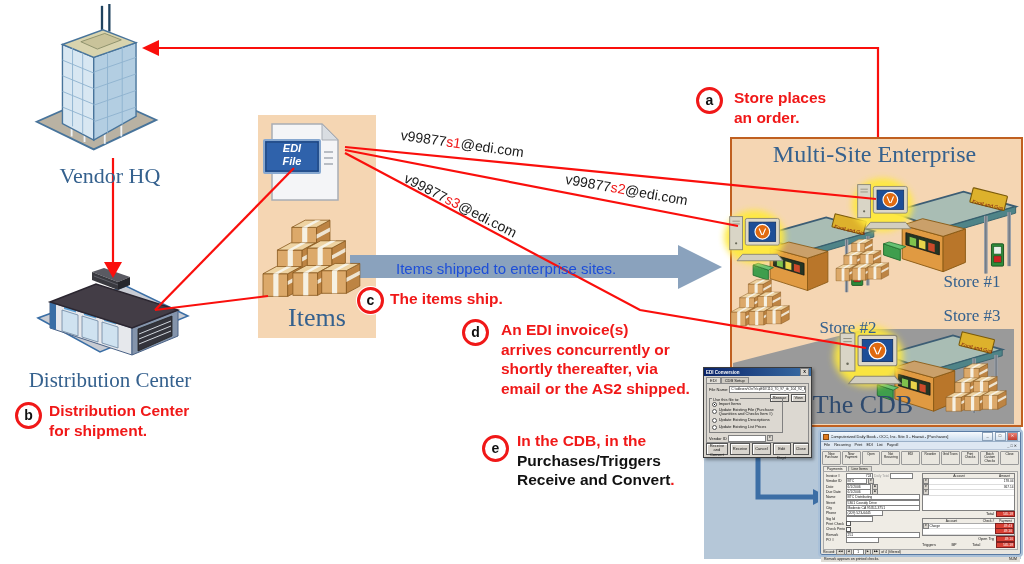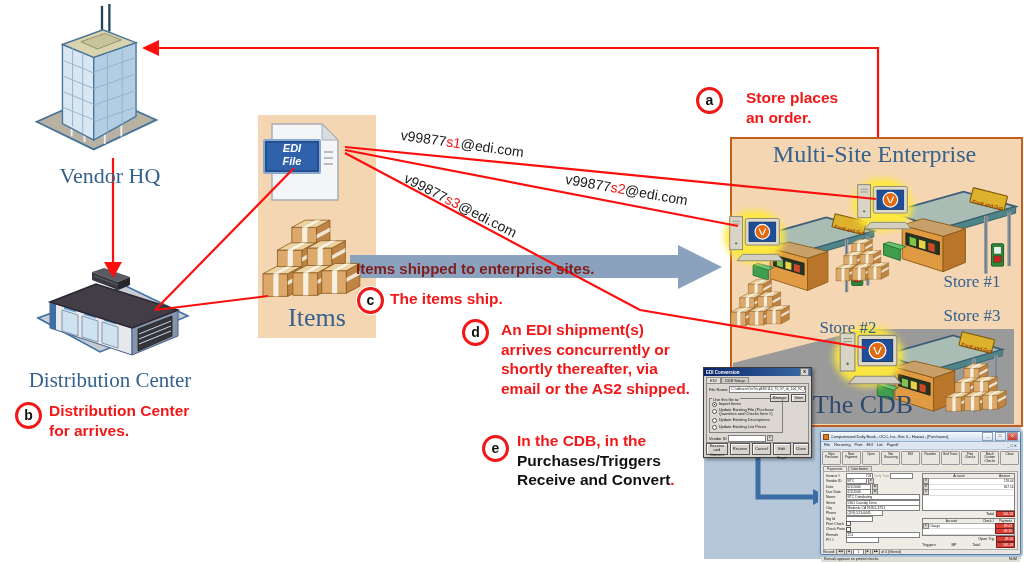--- a/index.html
+++ b/index.html
@@ -18,21 +18,21 @@
   .lbl-vendor{left:40px;top:163px;width:140px;font-size:22px;}
   .lbl-dc{left:0px;top:368px;width:220px;font-size:21px;}
   .lbl-items{left:258px;top:303px;width:118px;font-size:26px;}
   .lbl-multisite{left:732px;top:141px;width:285px;font-size:24px;}
   .lbl-store{font-size:17px;width:100px;}
   .lbl-cdb{left:808px;top:390px;width:110px;font-size:26px;color:#2e4a6e;}
   
   .edi-badge-text{left:264px;top:142px;width:56px;z-index:4;color:#fff;font-weight:bold;
                   font-style:italic;font-size:11px;line-height:13px;text-align:center;position:absolute;}
   
-  .arrow-text{left:356px;top:260px;z-index:4;position:absolute;font-size:15px;font-weight:bold;color:#7f1d1d;}
+  .arrow-text{left:396px;top:260px;z-index:4;position:absolute;font-size:15px;font-weight:normal;color:#1d4ed8;}
   
   .email{position:absolute;z-index:4;font-size:14px;color:#1a1a1a;white-space:nowrap;transform-origin:left top;}
   .email .site{color:var(--c-annotation_red,#f01818);}
   .em1{left:402px;top:127px;transform:rotate(8deg);}
   .em2{left:567px;top:171px;transform:rotate(10deg);}
   .em3{left:409px;top:170px;transform:rotate(27deg);}
   
   .note-circle{position:absolute;z-index:5;width:21px;height:21px;border:3px solid var(--c-annotation_red,#f01818);
                border-radius:50%;background:#fff;color:#111;font-weight:bold;font-size:14px;line-height:21px;
                text-align:center;box-shadow:0 0 0 1px #fff;}
@@ -306,37 +306,37 @@
     <div>File</div>
   </div>
 
   <div class="arrow-text">Items shipped to enterprise sites.</div>
 
   <div class="email em1"><span>v99877</span><span class="site">s1</span><span>@edi.com</span></div>
   <div class="email em2"><span>v99877</span><span class="site">s2</span><span>@edi.com</span></div>
   <div class="email em3"><span>v99877</span><span class="site">s3</span><span>@edi.com</span></div>
 
   <div class="note-circle" style="left:696px;top:87px;">a</div>
-  <div class="red-note" style="left:734px;top:88px;margin-left:12px;">
+  <div class="red-note" style="left:734px;top:88px;">
     <div>Store places</div>
     <div>an order.</div>
   </div>
 
   <div class="note-circle" style="left:15px;top:402px;">b</div>
   <div class="red-note" style="left:49px;top:401px;">
     <div>Distribution Center</div>
-    <div>for arrives.</div>
+    <div>for shipment.</div>
   </div>
 
   <div class="note-circle" style="left:357px;top:287px;">c</div>
   <div class="red-note" style="left:390px;top:289px;">The items ship.</div>
 
   <div class="note-circle" style="left:462px;top:319px;">d</div>
   <div class="red-note" style="left:501px;top:320px;">
-    <div>An EDI shipment(s)</div>
+    <div>An EDI invoice(s)</div>
     <div>arrives concurrently or</div>
     <div>shortly thereafter, via</div>
     <div>email or the AS2 shipped.</div>
   </div>
 
   <div class="note-circle" style="left:482px;top:435px;">e</div>
   <div class="red-note" style="left:517px;top:431px;">
     <div>In the CDB, in the</div>
     <div class="blk">Purchases/Triggers</div>
     <div><span class="blk">Receive and Convert</span><span>.</span></div>

